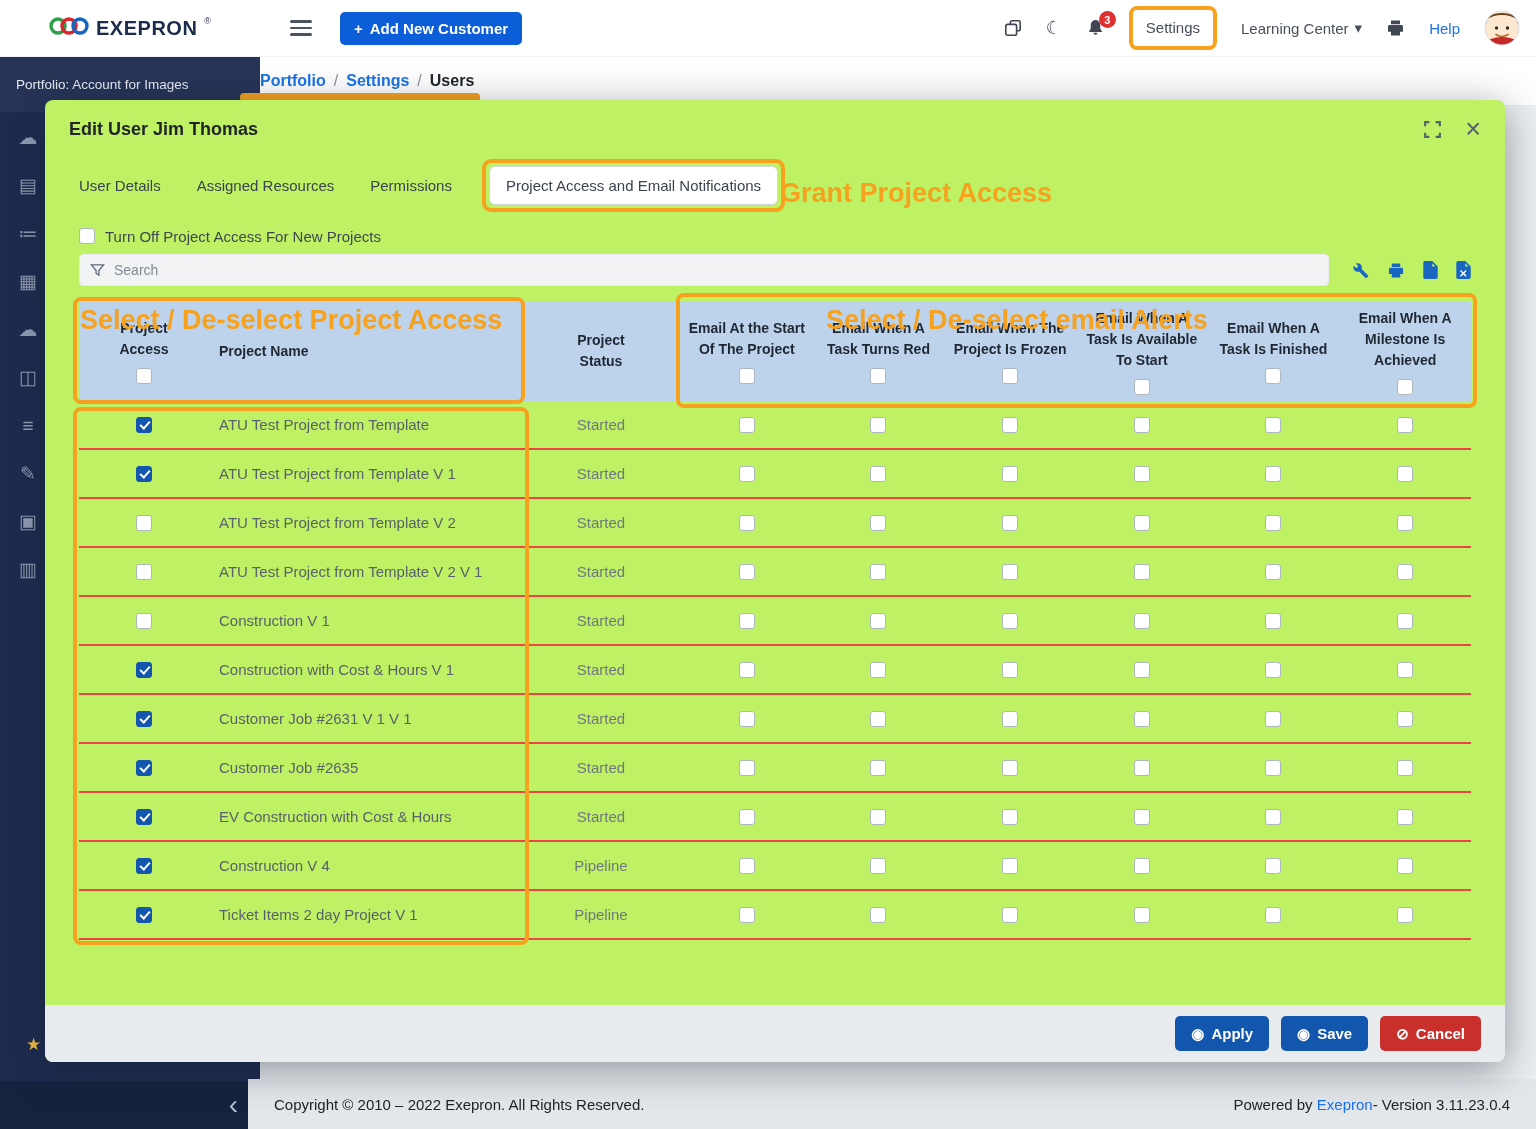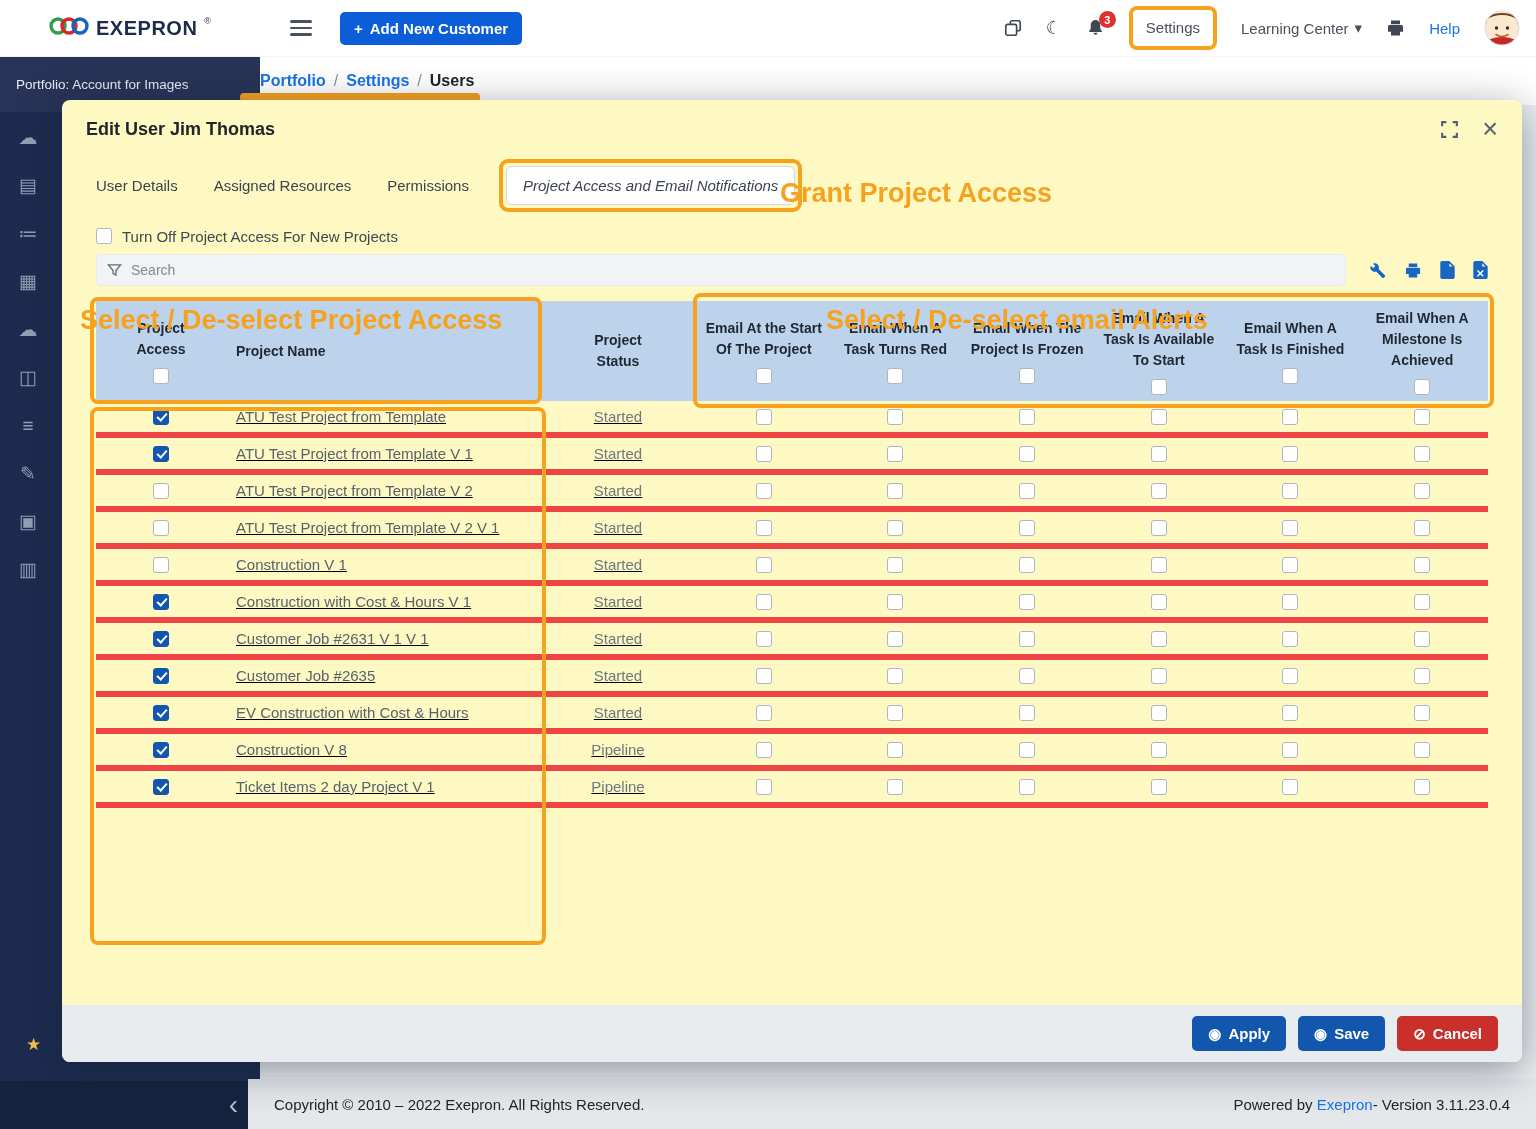--- a/index.html
+++ b/index.html
@@ -39,31 +39,31 @@
   .breadcrumb { position: relative; font-size: 16px; display: flex; gap: 8px; align-items: center; }
   .bc-link { color: #1a73e8; font-weight: 600; cursor: pointer; }
   .bc-sep { color: #8a929c; }
   .bc-current { color: #212529; font-weight: 700; }
   .breadcrumb::after { content: ""; position: absolute; left: -20px; bottom: -12px; width: 240px; height: 9px; background: #f6a21e; border-radius: 4px; }
   .content-bg { position: absolute; top: 105px; left: 260px; right: 0; bottom: 50px; background: #eceff1; z-index: 0; }
   .footer { position: absolute; bottom: 0; left: 248px; right: 0; height: 50px; background: #e5e8eb; display: flex; align-items: center; justify-content: space-between; padding: 0 26px; font-size: 15px; color: #212529; z-index: 2; }
   .footer .link { color: #1a73e8; cursor: pointer; }
 
   
-  .modal { position: absolute; left: 62px; top: 100px; width: 1460px; height: 962px; background: #fef9c3; border-radius: 8px; box-shadow: 0 8px 40px rgba(20,30,50,.45); z-index: 10; }
+  .modal { position: absolute; left: 45px; top: 100px; width: 1460px; height: 962px; background: #bef264; border-radius: 8px; box-shadow: 0 8px 40px rgba(20,30,50,.45); z-index: 10; }
   .modal-header { height: 58px; display: flex; align-items: center; padding: 0 24px; }
   .modal-title { font-size: 18px; font-weight: 700; color: #212529; }
   .modal-header-icons { margin-left: auto; display: flex; align-items: center; gap: 22px; }
   .close-x { font-size: 27px; color: #55606d; line-height: 1; cursor: pointer; }
   .modal-body { padding: 0 34px; }
 
   .tabs { height: 54px; display: flex; align-items: center; gap: 36px; }
   .tab { font-size: 15px; color: #3c4350; cursor: pointer; }
   .anno-tab { border: 4px solid #f6a21e; border-radius: 9px; padding: 3px; margin-left: -6px; }
-  .tab.active { display: inline-block; border: 1px solid #cfd6dd; border-radius: 6px; background: #fff; padding: 10px 16px; font-style: italic; }
+  .tab.active { display: inline-block; border: 1px solid #cfd6dd; border-radius: 6px; background: #fff; padding: 10px 16px; }
 
   .notice { margin-top: 12px; height: 22px; color: #e8363c; font-size: 15px; }
   .chk-row { margin-top: 12px; height: 24px; display: flex; align-items: center; gap: 10px; font-size: 15px; color: #3f4750; }
 
   .search-row { margin-top: 12px; height: 20px; display: flex; align-items: center; }
   .search-box { position: relative; flex: 1; height: 32px; background: #f1f3f5; border: 1px solid #e7eaee; border-radius: 4px; }
   .search-box svg { position: absolute; left: 10px; top: 8px; }
   .search-field { position: absolute; inset: 0; width: 100%; height: 100%; background: transparent; border: none; outline: none; padding-left: 34px; font-size: 14px; color: #495057; font-family: inherit; }
   .search-field::placeholder { color: #828a93; }
   .tool-icons { display: flex; gap: 18px; margin-left: 22px; align-items: center; }
@@ -71,21 +71,21 @@
   
   .table { margin-top: 21px; position: relative; }
   .thead, .tr { display: grid; grid-template-columns: 130px 312px 160px repeat(6, 1fr); }
   .thead { background: #bcd3eb; height: 100px; }
   .th { display: flex; flex-direction: column; align-items: center; justify-content: center; gap: 8px; }
   .th-label { font-size: 14px; font-weight: 700; color: #1f2733; text-align: center; line-height: 1.5; }
   .name-th { align-items: flex-start; padding-left: 10px; }
   .email-label { max-width: 122px; }
   .access-label { max-width: 72px; }
   .status-label { max-width: 72px; }
-  .tr { height: 37px; align-items: center; border-bottom: 6px solid #ef4444; text-decoration: underline; }
+  .tr { height: 49px; align-items: center; border-bottom: 2px solid #ef4444; }
   .td-center { display: flex; justify-content: center; align-items: center; }
   .td-name { padding-left: 10px; font-size: 15px; color: #59616b; }
   .td-status { text-align: center; font-size: 15px; color: #6f7780; }
 
   .cb { width: 16px; height: 16px; border: 1.5px solid #aeb6bf; border-radius: 3px; background: #fff; display: inline-block; position: relative; cursor: pointer; flex: none; }
   .cb.checked { background: #1256b0; border-color: #1256b0; }
   .cb.checked::after { content: ""; position: absolute; left: 4.6px; top: 1.4px; width: 4px; height: 8px; border: solid #fff; border-width: 0 2px 2px 0; transform: rotate(42deg); }
 
   
   .anno-box { position: absolute; border: 4px solid #f6a21e; border-radius: 8px; pointer-events: none; z-index: 5; }
@@ -539,21 +539,21 @@
                 <span class="cb"></span>
               </div>
               <div class="td-center">
                 <span class="cb"></span>
               </div>
             </div>
             <div class="tr">
               <div class="td-center">
                 <span class="cb checked"></span>
               </div>
-              <div class="td-name">Construction V 8</div>
+              <div class="td-name">Construction V 4</div>
               <div class="td-status">Pipeline</div>
               <div class="td-center">
                 <span class="cb"></span>
               </div>
               <div class="td-center">
                 <span class="cb"></span>
               </div>
               <div class="td-center">
                 <span class="cb"></span>
               </div>

